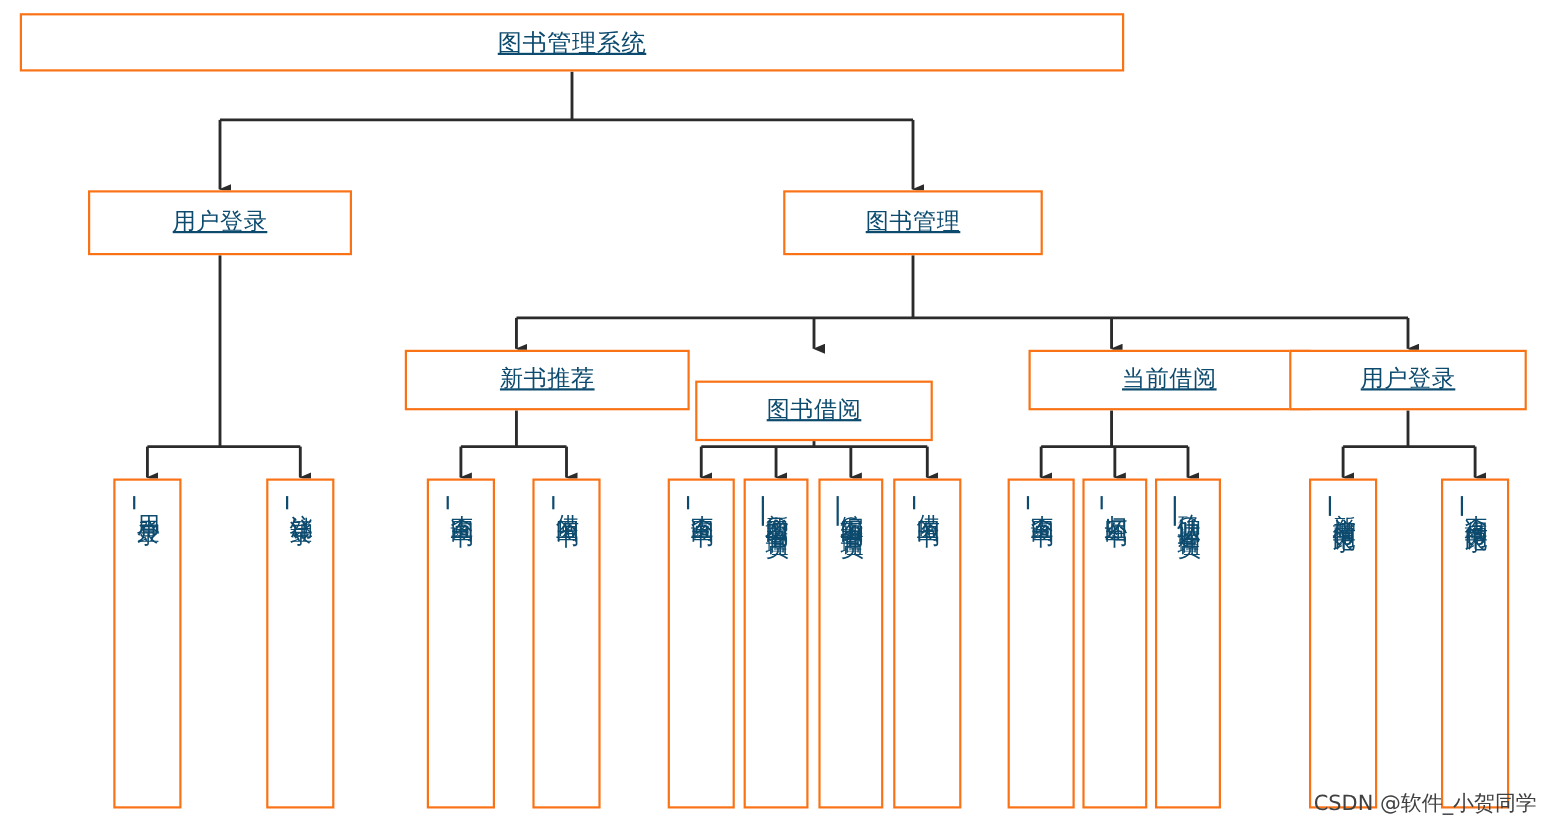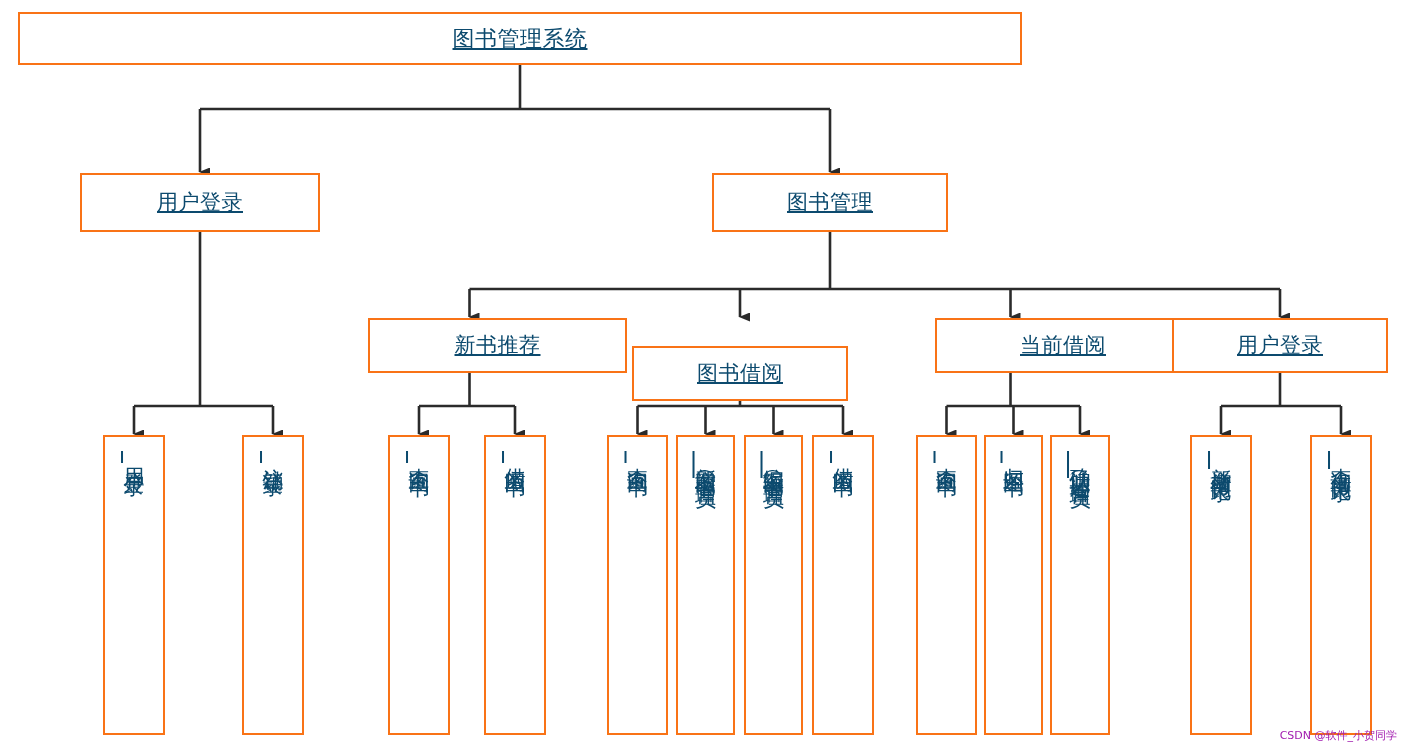--- a/index.html
+++ b/index.html
@@ -48,22 +48,22 @@
     line-height:1.05;
     letter-spacing:3px;
     white-space:nowrap;
     max-height:286px;
   }
 
   .watermark{
     position:absolute;
     right:8px;
     bottom:4px;
-    font-size:11px;
-    color:#a21caf;
+    font-size:19px;
+    color:#404040;
     white-space:nowrap;
     pointer-events:none;
     font-family:"DejaVu Sans",sans-serif;
   }
 </style>
 </head>
 <body>
 
 <div id="canvas">
   <svg id="connectors" viewBox="0 0 1405 747">

